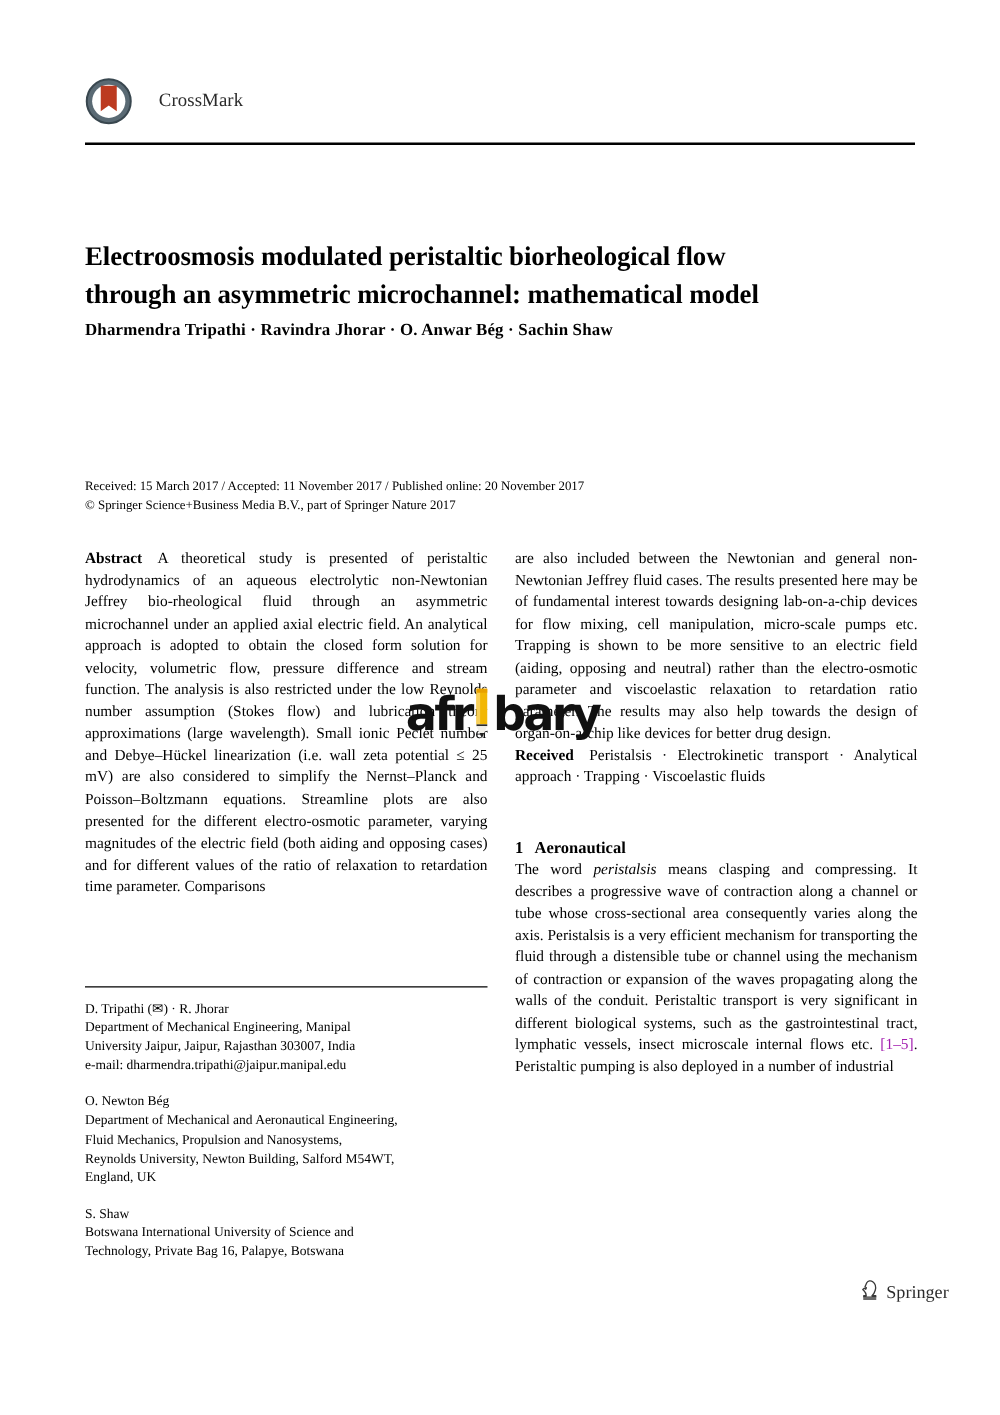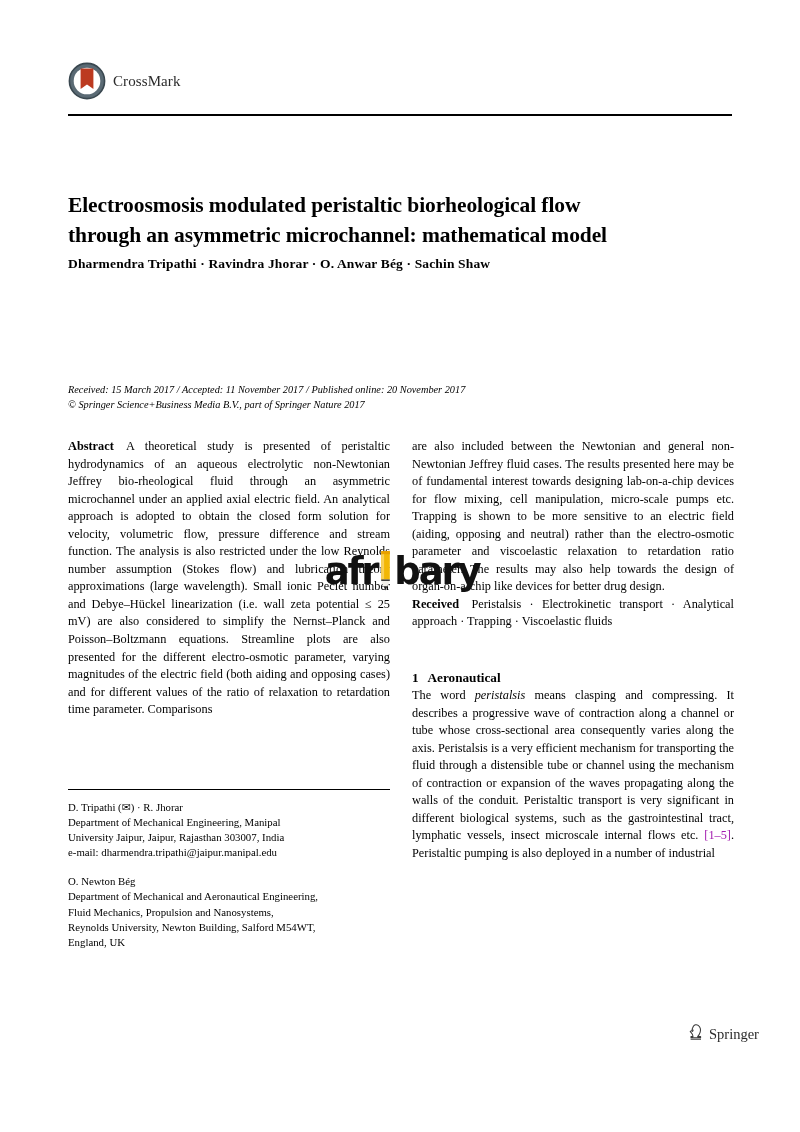--- a/index.html
+++ b/index.html
@@ -41,21 +41,21 @@
     color: #111;
     padding-top: 2px;
   }
   .masthead-text div {
     white-space: nowrap;
   }
 
   .crossmark {
     display: flex;
     align-items: center;
-    gap: 7px;
+    gap: 21px;
     margin-top: -8px;
   }
   .crossmark-badge {
     width: 38px;
     height: 38px;
     position: relative;
     flex: none;
   }
   .crossmark-label {
     font-size: 15px;
@@ -98,21 +98,20 @@
   }
 
   
   .pubinfo {
     position: absolute;
     left: 68px;
     top: 383px;
     width: 680px;
     font-size: 10.3px;
     line-height: 14.5px;
-    font-style: italic;
   }
   .pubinfo div { white-space: nowrap; }
 
   
   .col {
     position: absolute;
     top: 438px;
     width: 322px;
     font-size: 12.3px;
     line-height: 17.55px;
@@ -274,20 +273,25 @@
     </div>
 
     <div class="affil-block">
       <div class="affil-line">O. Newton Bég</div>
       <div class="affil-line">Department of Mechanical and Aeronautical Engineering,</div>
       <div class="affil-line">Fluid Mechanics, Propulsion and Nanosystems,</div>
       <div class="affil-line">Reynolds University, Newton Building, Salford M54WT,</div>
       <div class="affil-line">England, UK</div>
     </div>
 
+    <div class="affil-block">
+      <div class="affil-line">S. Shaw</div>
+      <div class="affil-line">Botswana International University of Science and</div>
+      <div class="affil-line">Technology, Private Bag 16, Palapye, Botswana</div>
+    </div>
 
   </div>
 
   <div class="springer">
     <span>
       <svg width="16" height="18" viewBox="0 0 16 18" aria-hidden="true">
         <path d="M5.4 3.2 C6.4 1.6 8.6 1.2 10.2 2.4 C12.2 3.9 12.9 6.6 12.2 9.2 C11.7 11.1 10.6 12.6 9.6 13.6 L12.6 13.6 L12.6 14.7 L3.0 14.7 L3.0 13.6 L5.0 13.6 C5.0 12.0 4.3 10.7 3.2 9.6 L2.2 8.6 L3.4 7.6 L4.6 8.4 L5.1 7.2 L4.0 6.4 Z" fill="none" stroke="#3a3a3a" stroke-width="1.05" stroke-linejoin="round"></path>
         <line x1="2.6" y1="16.2" x2="13.0" y2="16.2" stroke="#3a3a3a" stroke-width="1.05"></line>
       </svg>
     </span>

